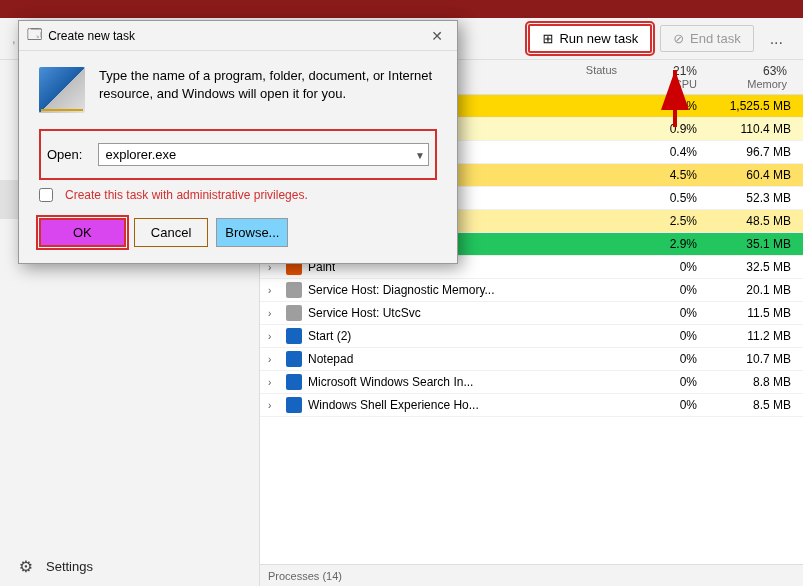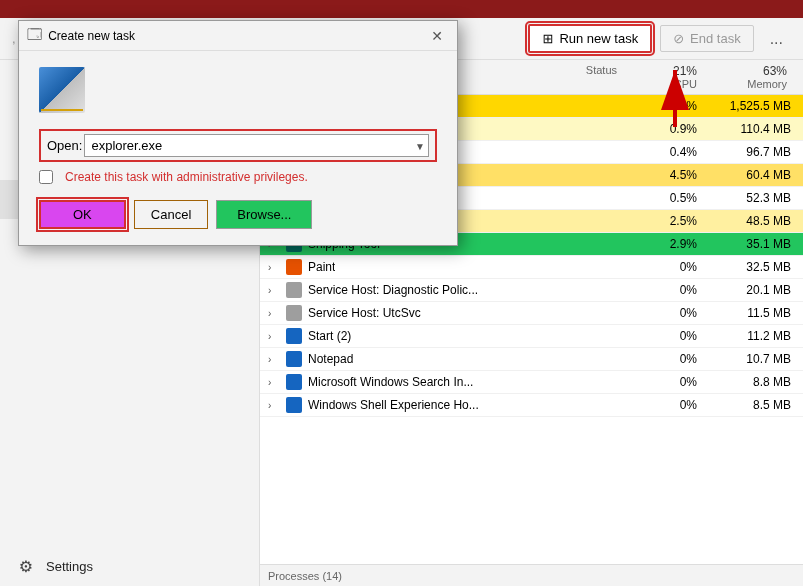--- a/index.html
+++ b/index.html
@@ -300,24 +300,24 @@
 
     .dialog-description {
       font-size: 13px;
       color: #000;
       line-height: 1.4;
     }
 
     .open-row {
       display: flex;
       align-items: center;
-      gap: 2px;
+      gap: 16px;
       margin-bottom: 8px;
       border: 2px solid #d32f2f;
-      padding: 3px 6px;
+      padding: 12px 6px;
     }
 
     .open-label {
       font-size: 13px;
       white-space: nowrap;
     }
 
     .open-input-wrapper {
       flex: 1;
       position: relative;
@@ -374,22 +374,22 @@
 
     .btn-cancel {
       padding: 5px 16px;
       background: #f3f3f3;
       border: 1px solid #a16207;
       cursor: pointer;
       font-size: 13px;
     }
 
     .btn-browse {
-      padding: 5px 20px;
-      background: #22c55e;
+      padding: 5px 8px;
+      background: #7dd3fc;
       border: 1px solid #999;
       cursor: pointer;
       font-size: 13px;
     }
 
     .arrow-svg {
       position: absolute;
       top: -10px;
       right: -10px;
     }
@@ -542,21 +542,21 @@
               <span class="process-name">Paint</span>
             </div>
             <div class="cell-status"></div>
             <div class="cell-cpu">0%</div>
             <div class="cell-memory">32.5 MB</div>
           </div>
           <div class="table-row" style="background: rgb(255, 255, 255);">
             <div class="cell-name">
               <span class="expand-arrow">›</span>
               <span class="process-icon icon-gray"></span>
-              <span class="process-name">Service Host: Diagnostic Polic...</span>
+              <span class="process-name">Service Host: Diagnostic Memory...</span>
             </div>
             <div class="cell-status"></div>
             <div class="cell-cpu">0%</div>
             <div class="cell-memory">20.1 MB</div>
           </div>
           <div class="table-row" style="background: rgb(255, 255, 255);">
             <div class="cell-name">
               <span class="expand-arrow">›</span>
               <span class="process-icon icon-gray"></span>
               <span class="process-name">Service Host: UtcSvc</span>
@@ -630,20 +630,21 @@
       <div class="dialog-title-left">
         <span class="dialog-title-icon">🗔</span>
         <span>Create new task</span>
       </div>
       <span class="dialog-close">✕</span>
     </div>
 
     <div class="dialog-body">
       <div class="dialog-top">
         <div class="dialog-img"></div>
+        <div class="dialog-description">Type the name of a program, folder, document, or Internet resource, and Windows will open it for you.</div>
       </div>
 
       <div class="open-row">
         <span class="open-label">Open:</span>
         <div class="open-input-wrapper">
           <input class="open-input" type="text" value="explorer.exe" style="">
           <span class="open-dropdown-arrow">▼</span>
         </div>
       </div>
 

